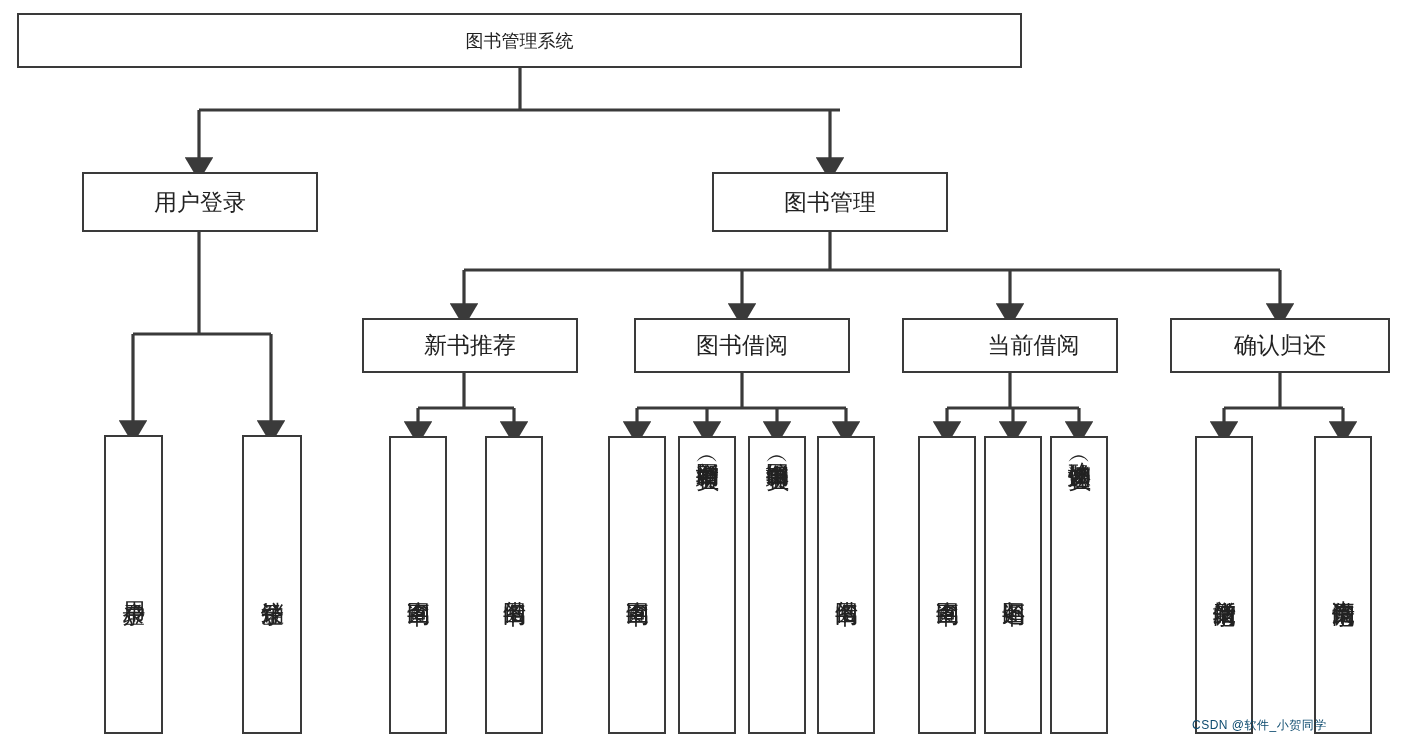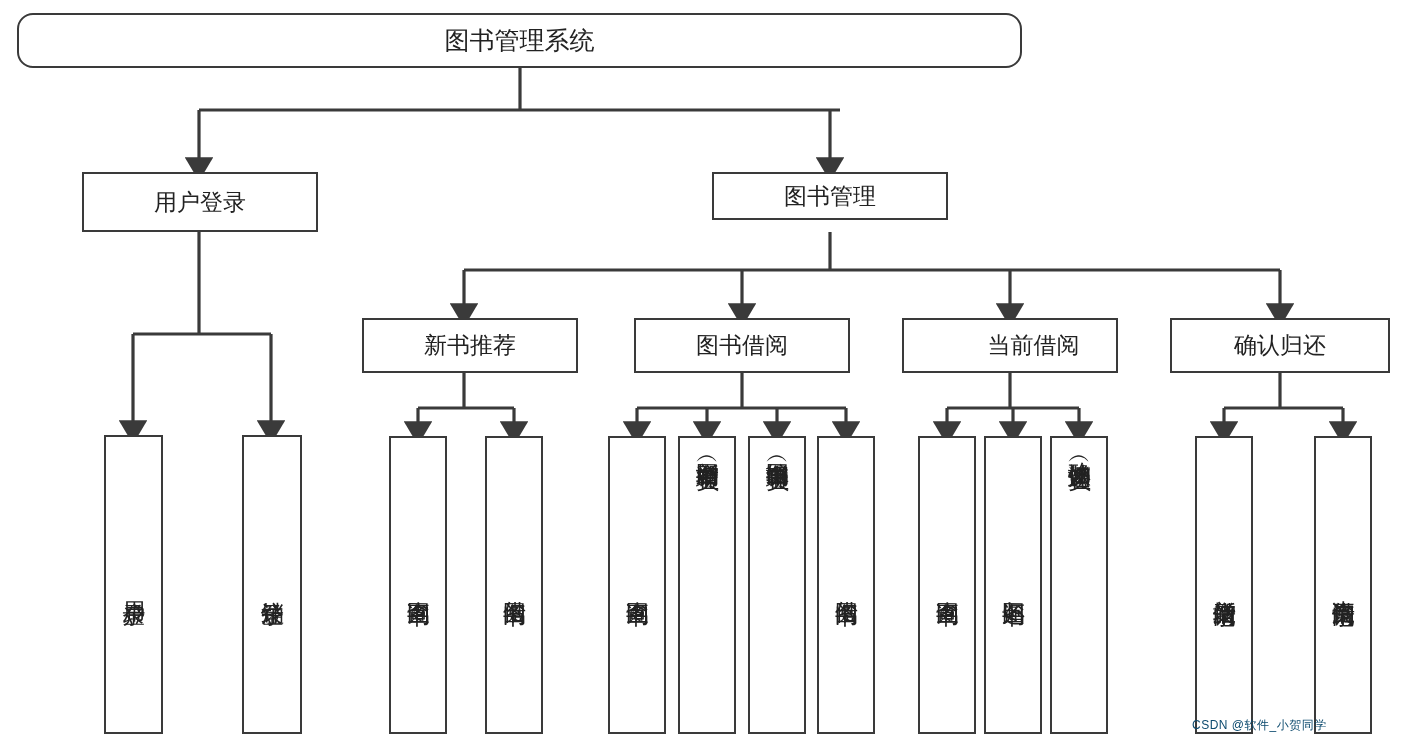--- a/index.html
+++ b/index.html
@@ -30,22 +30,21 @@
     position: absolute;
     box-sizing: border-box;
     border: 2.5px solid #3a3a3a;
     background: #ffffff;
     display: flex;
     align-items: center;
     justify-content: center;
     color: #222222;
   }
   .node-box.root-box {
-    font-size: 25px;
-    border-radius: 16px;
+    font-size: 18px;
   }
   .node-box.level1-box {
     font-size: 23px;
   }
   .node-box.level2-box {
     font-size: 23px;
   }
   .node-box.leaf-box {
     border-width: 2.5px;
     align-items: flex-start;
@@ -134,21 +133,21 @@
   </svg>
 
   <div class="node-box root-box" style="left:17px; top:13px; width:1005px; height:55px;">
     <span>图书管理系统</span>
   </div>
 
   <div class="node-box level1-box" style="left:82px; top:172px; width:236px; height:60px;">
     <span>用户登录</span>
   </div>
 
-  <div class="node-box level1-box" style="left:712px; top:172px; width:236px; height:48px;">
+  <div class="node-box level1-box" style="left:712px; top:172px; width:236px; height:60px;">
     <span>图书管理</span>
   </div>
 
   <div class="node-box level2-box" style="left:634px; top:318px; width:216px; height:55px;">
     <span>图书借阅</span>
   </div>
 
   <div class="node-box level2-box" style="left:362px; top:318px; width:216px; height:55px;">
     <span>新书推荐</span>
   </div>

